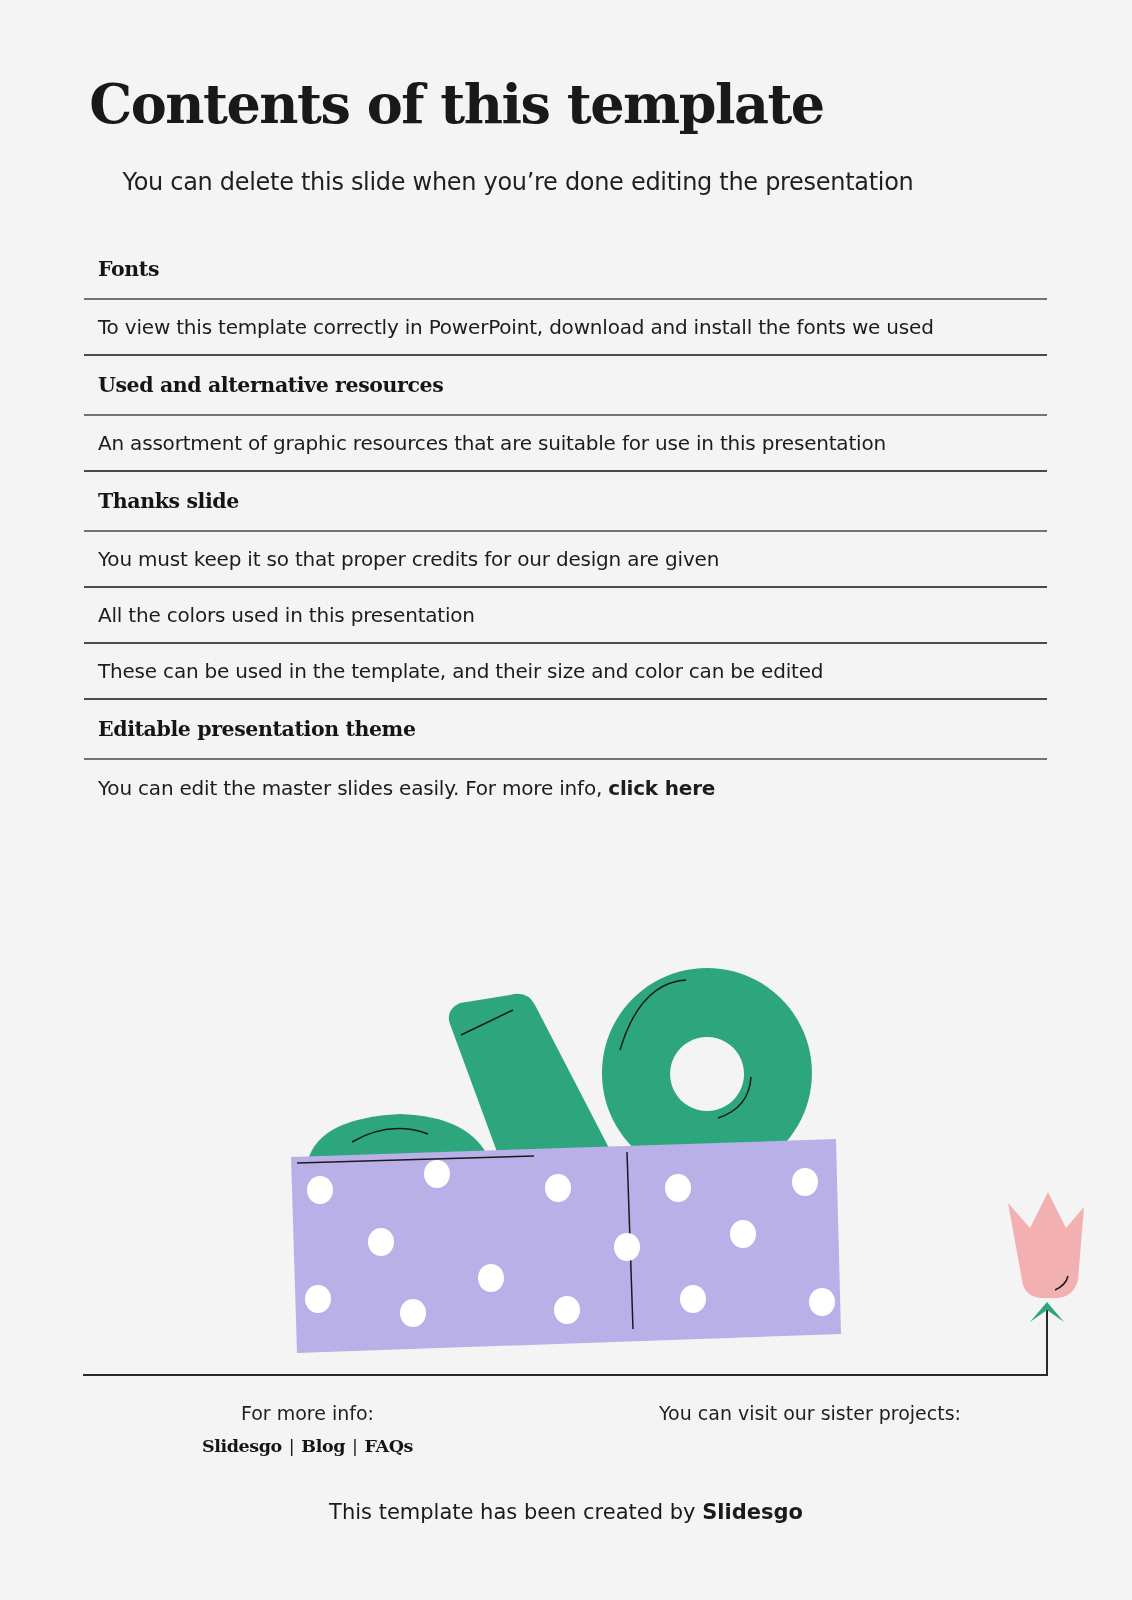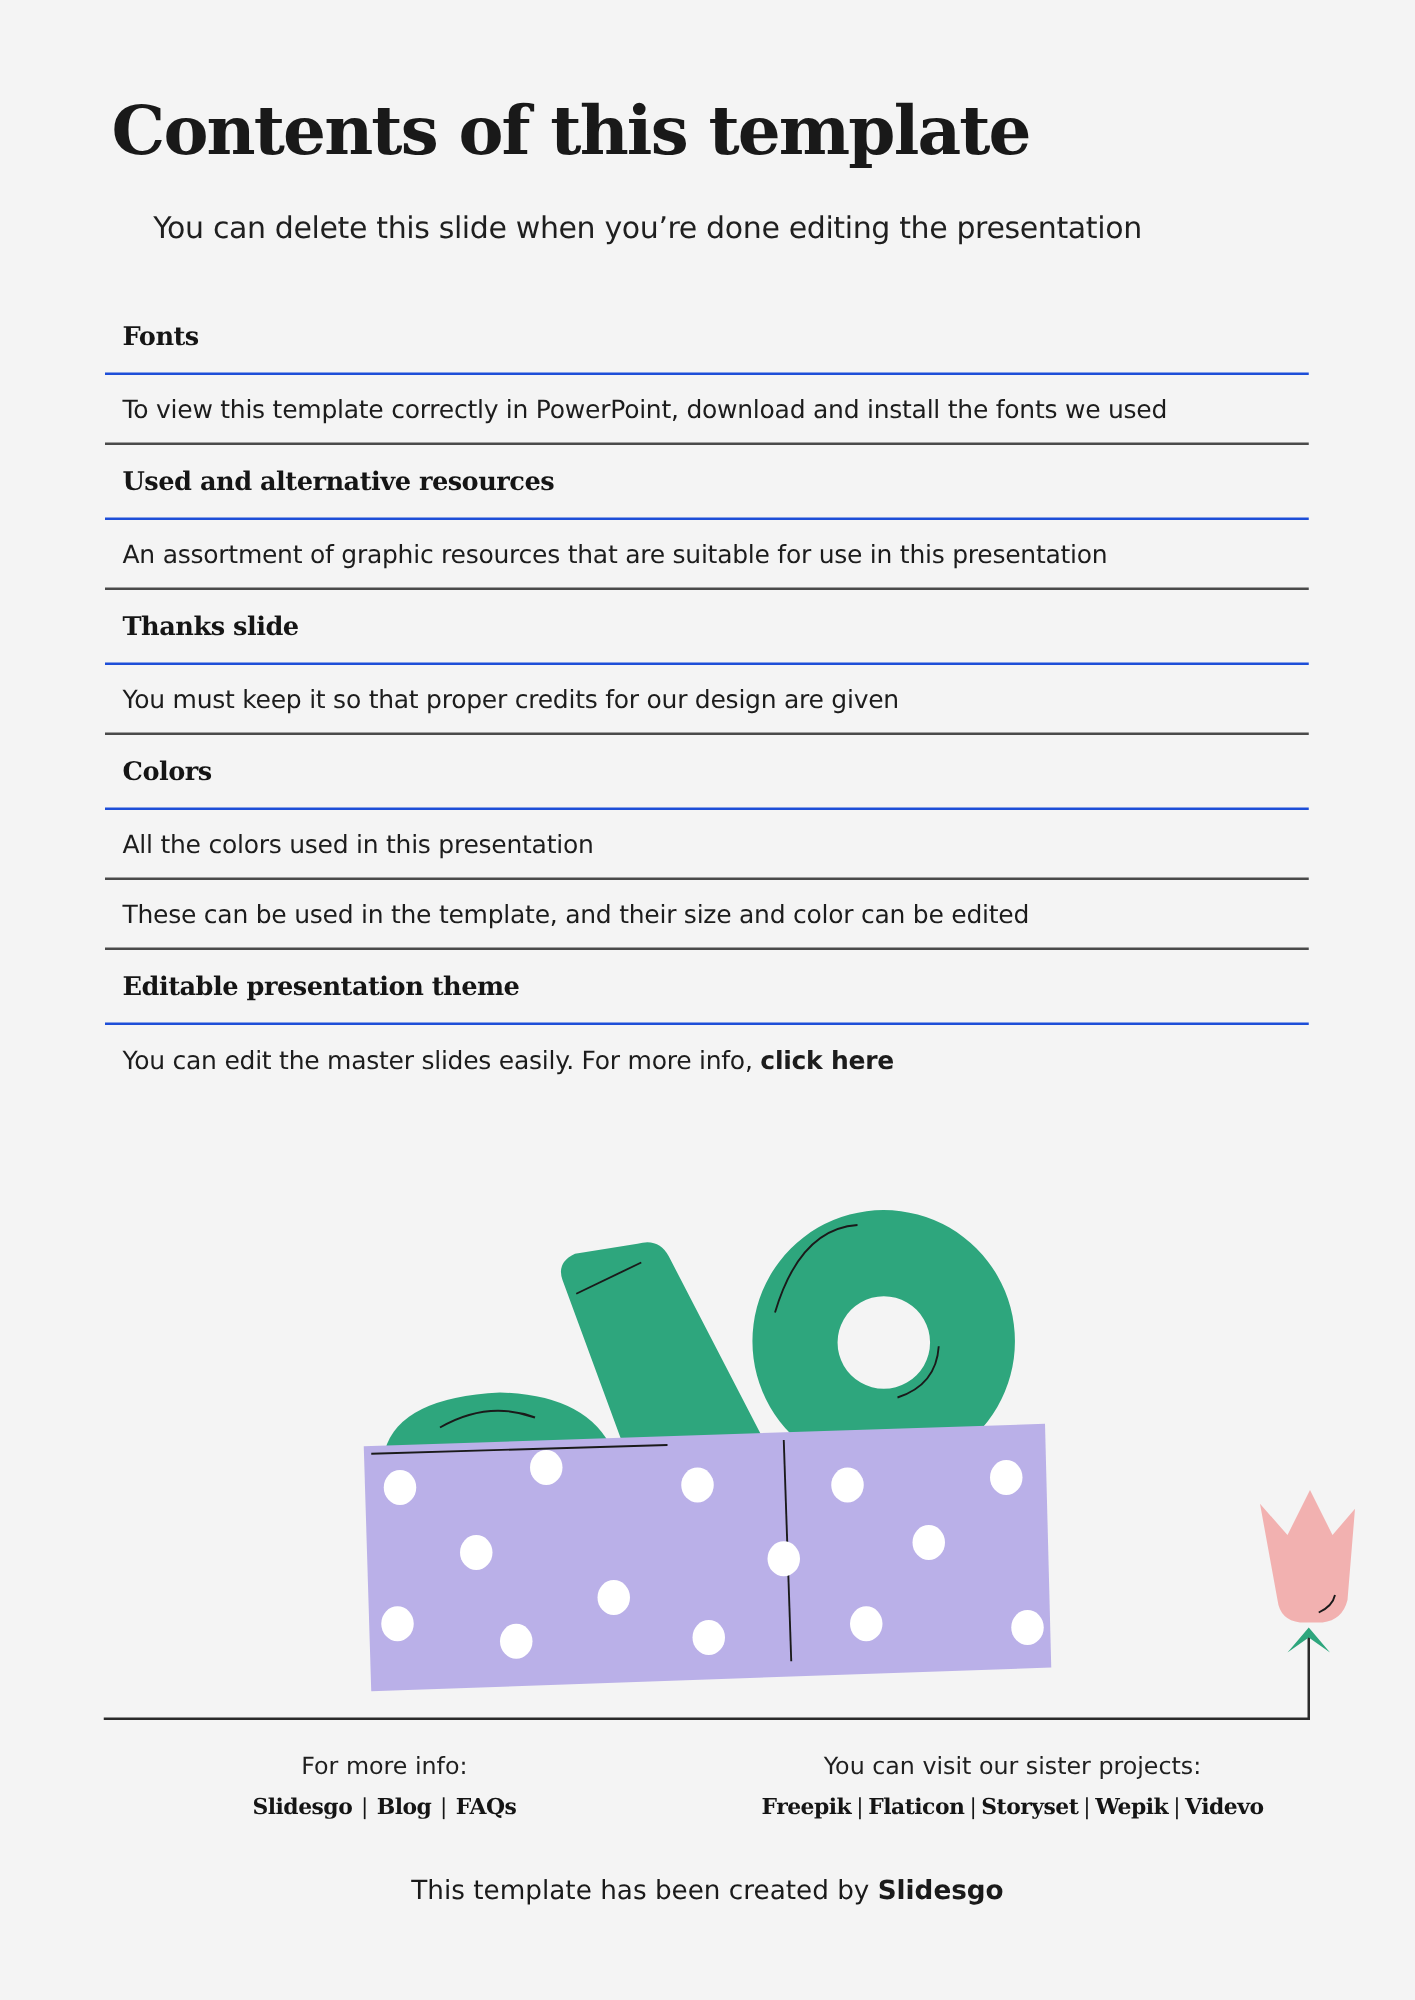--- a/index.html
+++ b/index.html
@@ -13,21 +13,21 @@
   }
   .subtitle {
     position: absolute; left: 0; top: 168px; width: 1036px; text-align: center;
     font-size: 24px; color: #1f1f1f; letter-spacing: -0.3px;
   }
 
   .table { position: absolute; left: 84px; top: 240px; width: 963px; }
   .row { position: relative; display: flex; align-items: center; padding-left: 14px; }
   .row.head { height: 60px; font-family: "DejaVu Serif", serif; font-weight: bold; font-size: 20.5px; color: #151515; letter-spacing: -0.4px; }
   .row.desc { height: 56px; font-size: 20px; color: #1c1c1c; letter-spacing: -0.2px; }
-  .row.head { border-bottom: 2px solid #1d4ed8; }
+  .row.head { border-bottom: 2px solid #737373; }
   .row.desc.bordered { border-bottom: 2px solid #4a4a4a; }
   .row.head { padding-top: 0; }
   .first.head { height: 60px; }
   .desc b { font-weight: bold; }
   .link { cursor: pointer; }
 
   .illustration { position: absolute; left: 0; top: 0; width: 1132px; height: 1600px; pointer-events: none; }
   .illustration svg { position: absolute; left: 0; top: 0; }
 
   .footer-left, .footer-right {
@@ -53,21 +53,20 @@
 <div class="table">
   <div class="row head first">Fonts</div>
   <div class="row desc bordered">To view this template correctly in PowerPoint, download and install the fonts we used</div>
 
   <div class="row head">Used and alternative resources</div>
   <div class="row desc bordered">An assortment of graphic resources that are suitable for use in this presentation</div>
 
   <div class="row head">Thanks slide</div>
   <div class="row desc bordered">You must keep it so that proper credits for our design are given</div>
 
-  <div class="row head">Colors</div>
   <div class="row desc bordered">All the colors used in this presentation</div>
 
   <div class="row desc bordered">These can be used in the template, and their size and color can be edited</div>
 
   <div class="row head">Editable presentation theme</div>
   <div class="row desc">
     <span style="white-space:pre">You can edit the master slides easily. For more info, </span>
     <b class="link">click here</b>
   </div>
 </div>
@@ -126,20 +125,17 @@
 
 <div class="footer-left">
   <div class="footer-label">For more info:</div>
   <div class="footer-links">
     <a>Slidesgo</a><span class="sep">|</span><a>Blog</a><span class="sep">|</span><a>FAQs</a>
   </div>
 </div>
 
 <div class="footer-right">
   <div class="footer-label">You can visit our sister projects:</div>
-  <div class="footer-links">
-    <a>Freepik</a><span class="sep">|</span><a>Flaticon</a><span class="sep">|</span><a>Storyset</a><span class="sep">|</span><a>Wepik</a><span class="sep">|</span><a>Videvo</a>
-  </div>
 </div>
 
 <div class="credit">
   <span style="white-space:pre">This template has been created by </span><b>Slidesgo</b>
 </div>
 
 </body></html>

